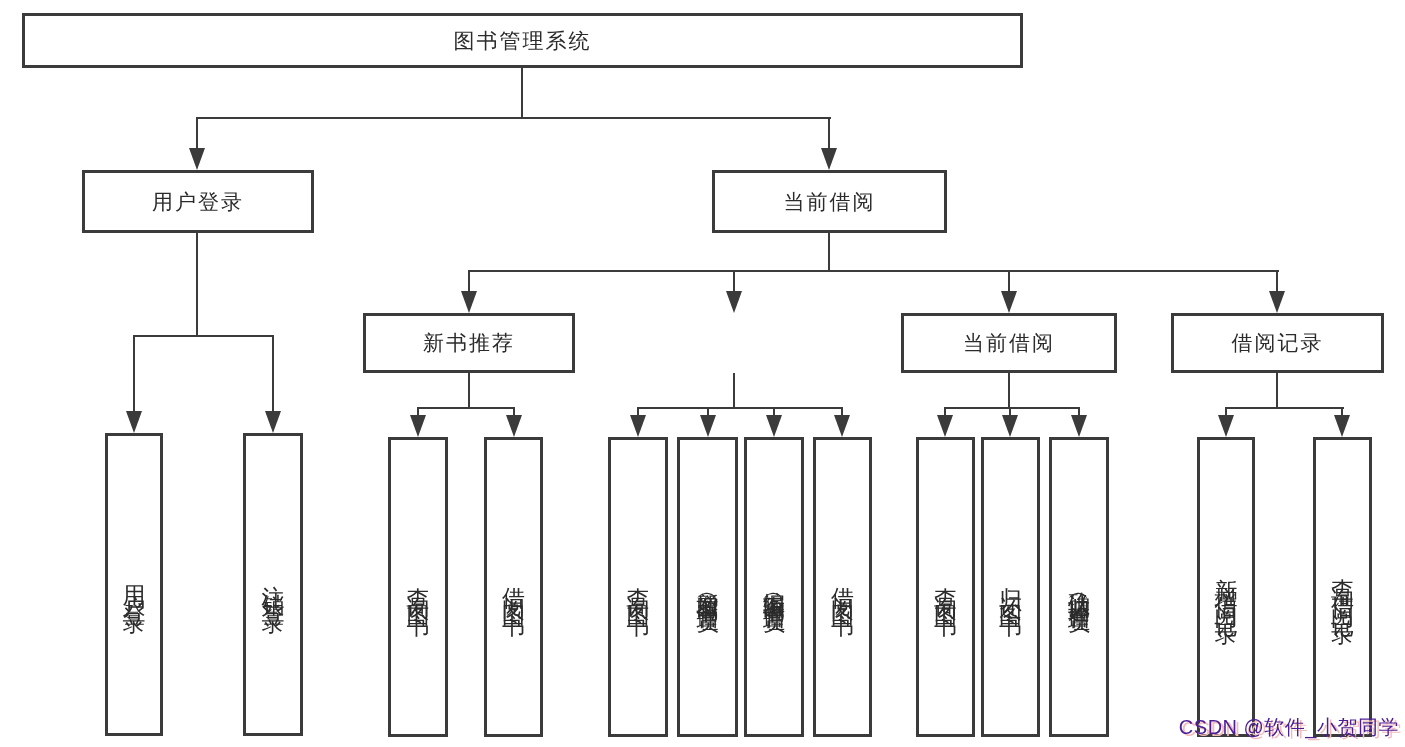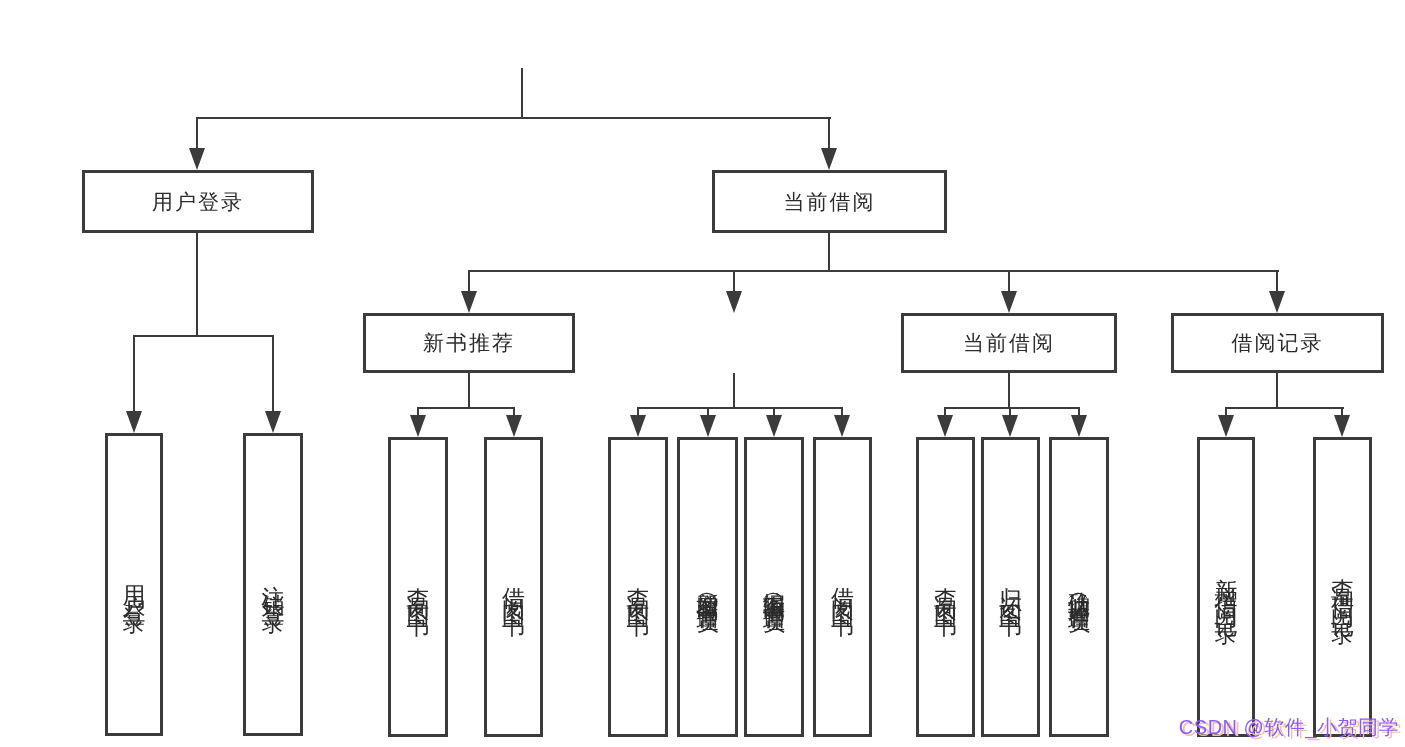--- a/index.html
+++ b/index.html
@@ -47,31 +47,32 @@
     position:absolute;
     width:0;height:0;
     border-left:8px solid transparent;
     border-right:8px solid transparent;
     border-top:22px solid #3b3b3b;
   }
   .watermark{
     position:absolute;
     right:6px;bottom:6px;
     font-size:20px;
-    color:#8b5cf6;
+    color:#4c1d95;
     text-shadow:3px 2px 0 #f3bcbc;
     letter-spacing:0.5px;
     white-space:nowrap;
   }
 </style>
 </head>
 <body>
 
 <div id="canvas">
 
+  <div class="node" style="left:22px;top:13px;width:1001px;height:55px;">图书管理系统</div>
 
   <div class="line" style="left:521px;top:68px;width:2px;height:50px;"></div>
   <div class="line" style="left:196px;top:117px;width:635px;height:2px;"></div>
   <div class="line" style="left:196px;top:117px;width:2px;height:35px;"></div>
   <div class="arrow" style="left:189px;top:148px;"></div>
   <div class="line" style="left:828px;top:117px;width:2px;height:35px;"></div>
   <div class="arrow" style="left:821px;top:148px;"></div>
 
   <div class="node" style="left:82px;top:170px;width:232px;height:63px;">用户登录</div>
   <div class="node" style="left:712px;top:170px;width:235px;height:63px;">当前借阅</div>

